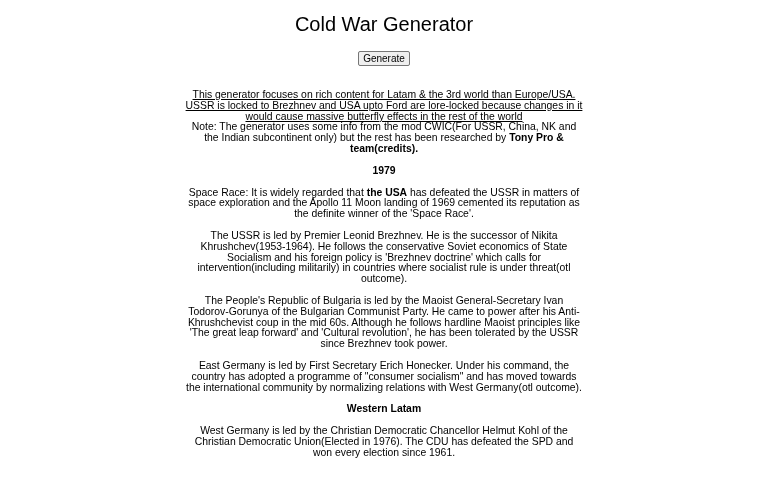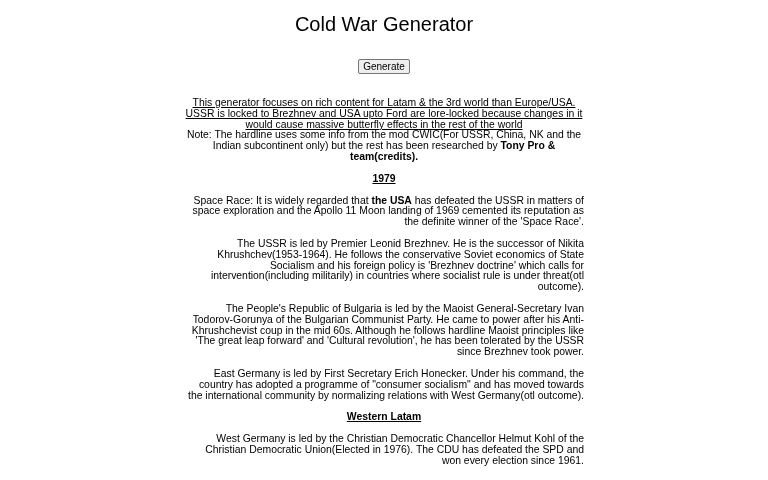--- a/index.html
+++ b/index.html
@@ -16,52 +16,52 @@
       line-height: 10.8px;
     }
     h1 {
       font-size: 20px;
       font-weight: normal;
       margin: 0;
       padding-top: 13px;
       line-height: 22px;
       height: 22px;
     }
-    .btn-wrap { margin-top: 24px; height: 15px; }
+    .btn-wrap { margin-top: 16px; height: 15px; }
     button.gen {
       font-family: "Liberation Sans", sans-serif;
       font-size: 10px;
       padding: 1px 4px;
       height: 15px;
       line-height: 11px;
       background: #efefef;
       border: 1px solid #767676;
       border-radius: 2px;
       color: #000;
     }
     .intro { margin-top: 9px; }
     .u { text-decoration: underline; margin-top: 24px; }
-    .heading { font-weight: bold; text-decoration: underline; }
+    .heading { font-weight: bold; }
     p { margin: 0; }
     .sec { margin-top: 11px; }
-    .block { margin-top: 11px; text-align: right; }
+    .block { margin-top: 11px; }
   </style>
 </head>
 <body>
 
 <div class="page">
   <h1>Cold War Generator</h1>
 
   <div class="btn-wrap">
     <button class="gen">Generate</button>
   </div>
 
   <div class="intro">
     <p class="u">This generator focuses on rich content for Latam &amp; the 3rd world than Europe/USA. USSR is locked to Brezhnev and USA upto Ford are lore-locked because changes in it would cause massive butterfly effects in the rest of the world</p>
-    <p><span>Note: The hardline uses some info from the mod CWIC(For USSR, China, NK and the Indian subcontinent only) but the rest has been researched by </span><b>Tony Pro &amp; team(credits).</b></p>
+    <p><span>Note: The generator uses some info from the mod CWIC(For USSR, China, NK and the Indian subcontinent only) but the rest has been researched by </span><b>Tony Pro &amp; team(credits).</b></p>
   </div>
 
   <p class="sec heading">1979</p>
 
   <p class="block"><span>Space Race: It is widely regarded that </span><b>the USA</b><span> has defeated the USSR in matters of space exploration and the Apollo 11 Moon landing of 1969 cemented its reputation as the definite winner of the 'Space Race'.</span></p>
 
 
   <p class="block">The USSR is led by Premier Leonid Brezhnev. He is the successor of Nikita Khrushchev(1953-1964). He follows the conservative Soviet economics of State Socialism and his foreign policy is 'Brezhnev doctrine' which calls for intervention(including militarily) in countries where socialist rule is under threat(otl outcome).</p>
 
   <p class="block">The People's Republic of Bulgaria is led by the Maoist General-Secretary Ivan Todorov-Gorunya of the Bulgarian Communist Party. He came to power after his Anti-Khrushchevist coup in the mid 60s. Although he follows hardline Maoist principles like 'The great leap forward' and 'Cultural revolution', he has been tolerated by the USSR since Brezhnev took power.</p>

